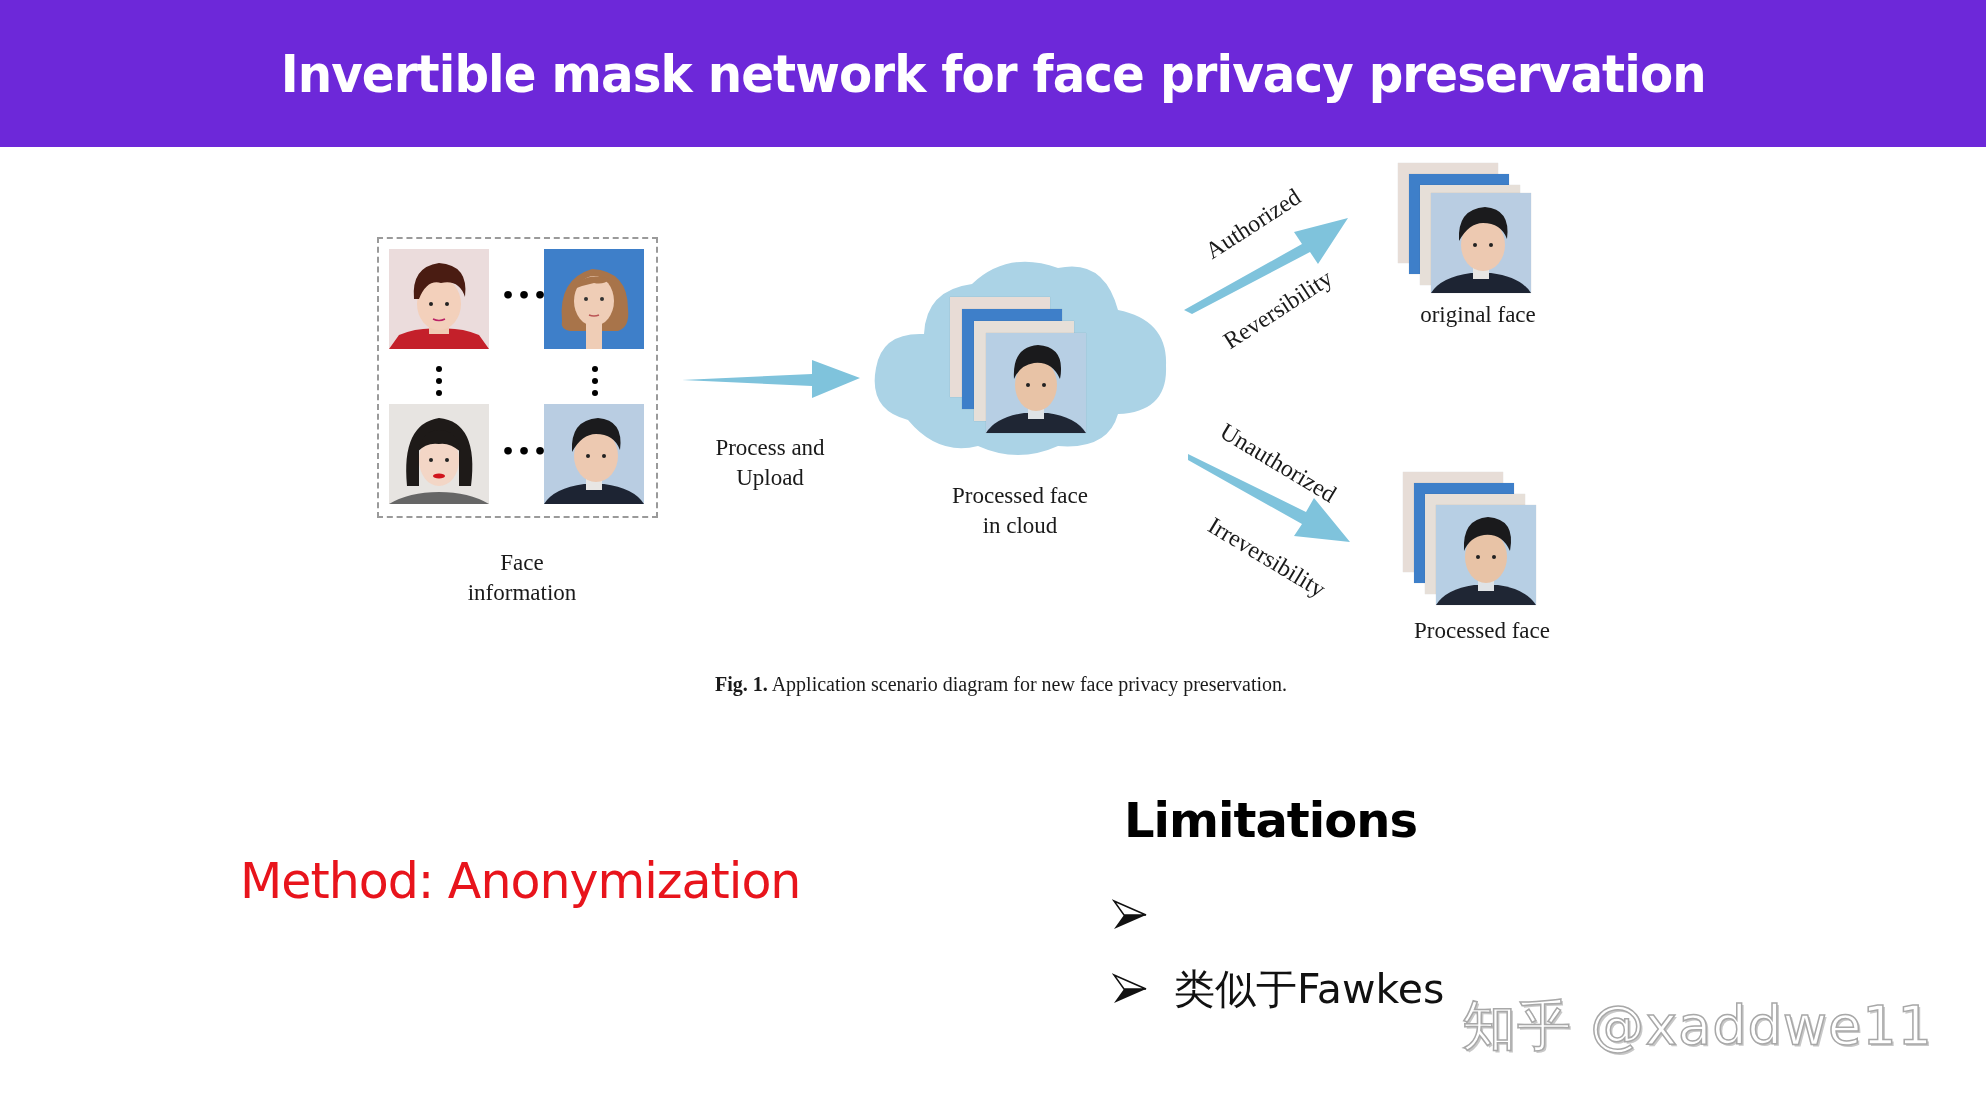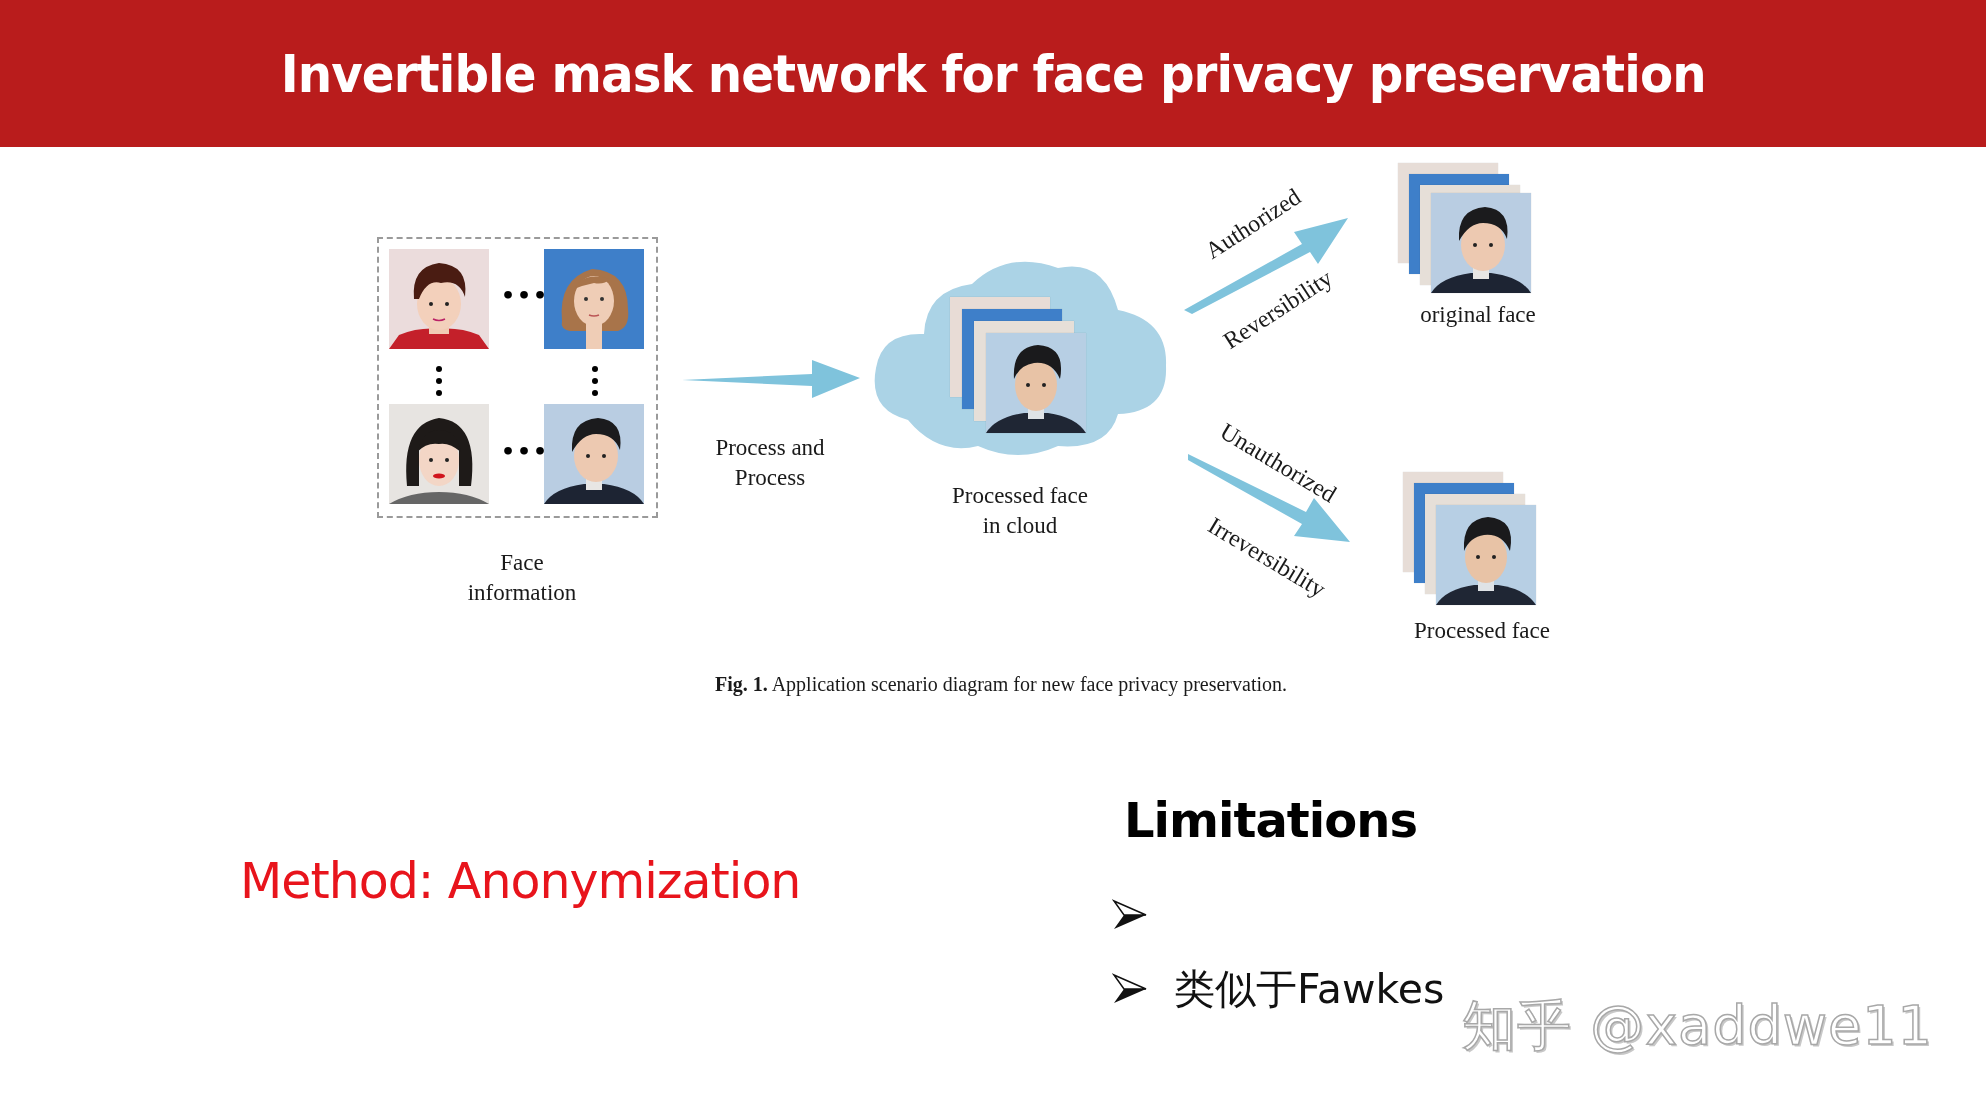--- a/index.html
+++ b/index.html
@@ -1,17 +1,17 @@
 <!DOCTYPE html>
 <html><head>
 <meta charset="utf-8">
 <style>
   html, body { margin: 0; padding: 0; }
   body { width: 1986px; height: 1107px; background: #ffffff; position: relative; overflow: hidden; font-family: "DejaVu Sans", sans-serif; }
-  .header { position: absolute; left: 0; top: 0; width: 1986px; height: 147px; background: #b91c1c; display: flex; align-items: center; justify-content: center; }
+  .header { position: absolute; left: 0; top: 0; width: 1986px; height: 147px; background: #6d28d9; display: flex; align-items: center; justify-content: center; }
   .header h1 { margin: 0; color: #ffffff; font-family: "DejaVu Sans", sans-serif; font-weight: bold; font-size: 52px; letter-spacing: -1px; transform: scaleX(0.93); }
   .abs { position: absolute; }
   .face-grid { position: absolute; left: 377px; top: 237px; width: 281px; height: 281px; border: 2px dashed #9a9a9a; box-sizing: border-box; }
   .photo { position: absolute; width: 100px; height: 100px; overflow: hidden; }
   .label { position: absolute; text-align: center; font-family: "Liberation Serif", serif; font-size: 23px; line-height: 30px; color: #1a1a1a; }
   .dots-h { position: absolute; font-size: 22px; letter-spacing: 2px; color: #000; font-weight: bold; }
   .dots-v { position: absolute; width: 6px; }
   .dots-v span { display: block; width: 6px; height: 6px; border-radius: 50%; background: #000; margin-bottom: 6px; }
   .stack { position: absolute; }
   .stack .card { position: absolute; width: 100px; height: 100px; overflow: hidden; box-shadow: 0 0 1px rgba(0,0,0,0.2); }
@@ -100,21 +100,21 @@
 <div class="label" style="left:417px; top:548px; width:210px;">
   <div>Face</div>
   <div>information</div>
 </div>
 
 <svg class="abs" style="left:682px; top:356px;" width="178" height="46" viewBox="0 0 178 46">
   <polygon points="0,24 130,18 130,4 178,22 130,42 130,30" fill="#7fc3dc"></polygon>
 </svg>
 <div class="label" style="left:690px; top:433px; width:160px;">
   <div>Process and</div>
-  <div>Process</div>
+  <div>Upload</div>
 </div>
 
 <svg class="abs" style="left:868px; top:250px;" width="306" height="210" viewBox="0 0 306 210">
   <path d="M40 170 Q0 160 8 118 Q14 82 56 84 Q58 40 104 34 Q140 0 190 18 Q236 8 250 60 Q300 70 298 116 Q300 162 250 164 Q240 200 190 196 Q150 214 110 196 Q70 206 40 170 Z" fill="#abd3e6"></path>
 </svg>
 <div class="stack" style="left:950px; top:297px; width:140px; height:140px;">
   <div class="card" style="left:0; top:0; background:#e8dcd6;"></div>
   <div class="card" style="left:12px; top:12px; background:#3e7fc9;"></div>
   <div class="card" style="left:24px; top:24px; background:#e6dfd8;"></div>
   <div class="card" style="left:36px; top:36px;">

